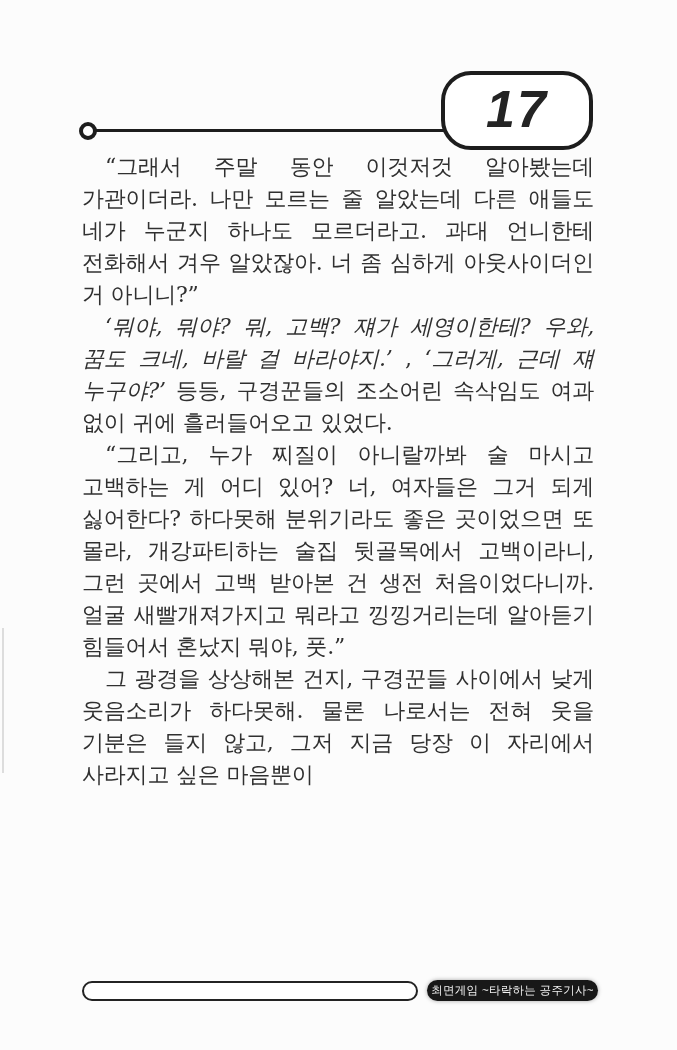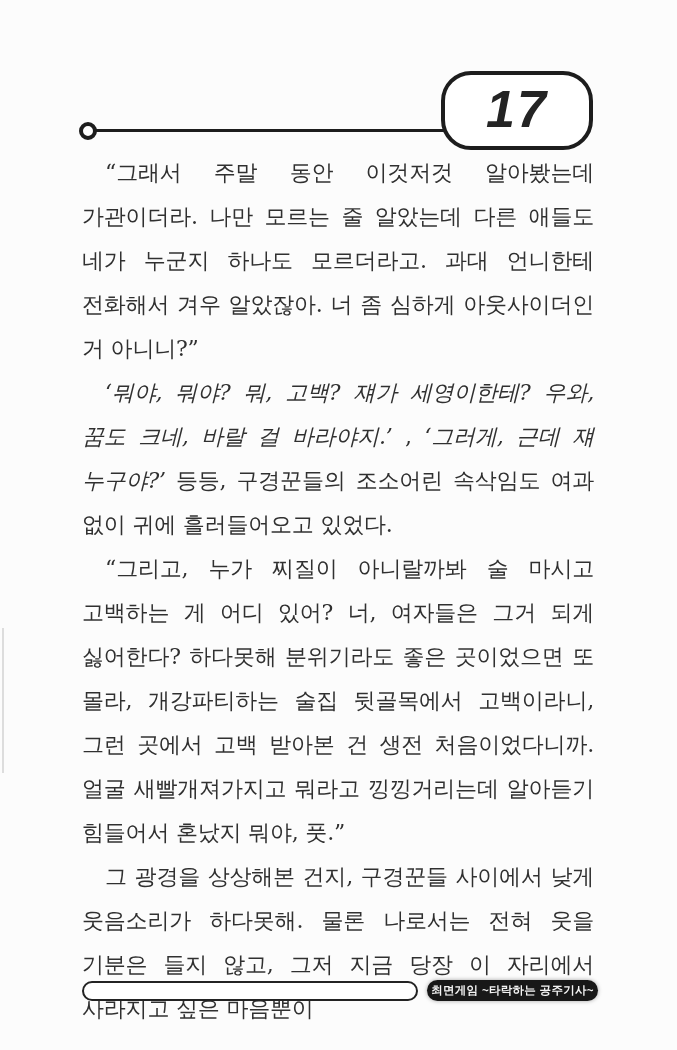--- a/index.html
+++ b/index.html
@@ -71,21 +71,21 @@
     transform: translateY(-2px);
   }
 
   
   .body-text {
     position: absolute;
     left: 82px;
     top: 151px;
     width: 512px;
     font-size: 22px;
-    line-height: 44px;
+    line-height: 32px;
     color: #303030;
     text-align: justify;
     letter-spacing: -0.2px;
     word-break: keep-all;
   }
   .body-text p {
     margin: 0;
     padding: 0;
     text-indent: 1.05em;
   }
@@ -112,21 +112,21 @@
     width: 171px;
     height: 21px;
     box-sizing: border-box;
     background: #181818;
     border-radius: 11px;
     box-shadow: 0 0 4px rgba(0,0,0,0.35);
     display: flex;
     align-items: center;
     justify-content: center;
     font-family: "Liberation Sans", sans-serif;
-    font-weight: bold;
+    font-weight: normal;
     font-size: 11.5px;
     letter-spacing: 0.3px;
     color: #f4f4f4;
     white-space: nowrap;
   }
 </style>
 </head>
 <body>
 
 <div class="page">

